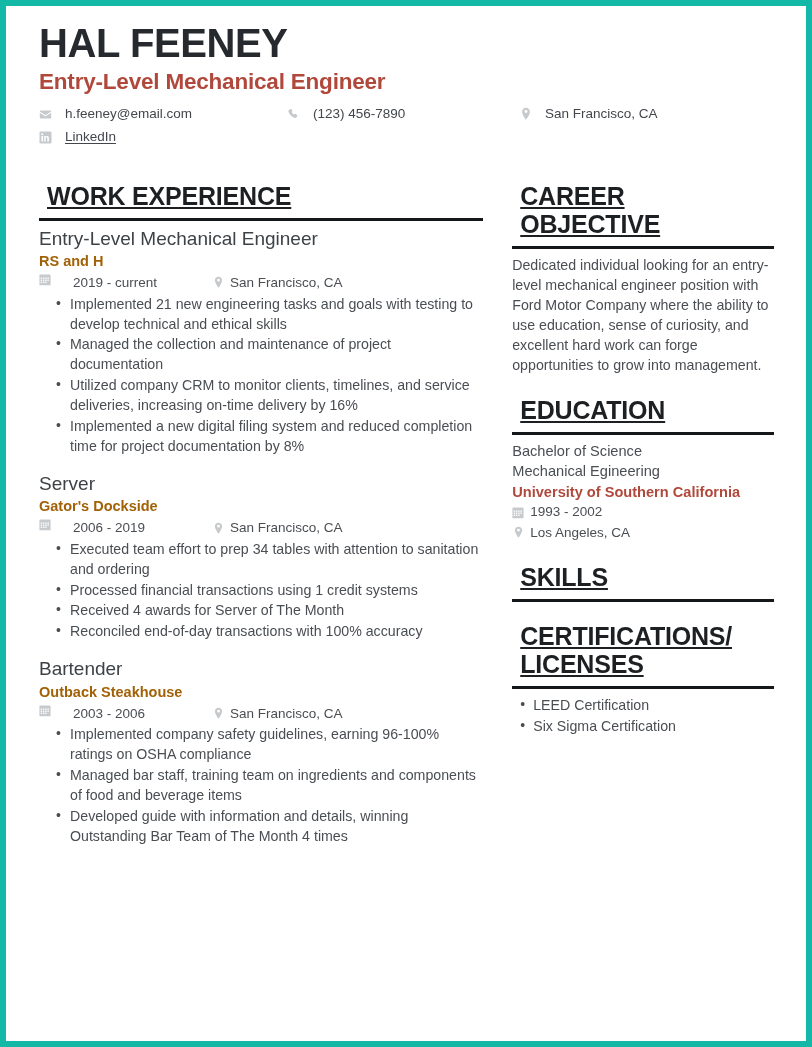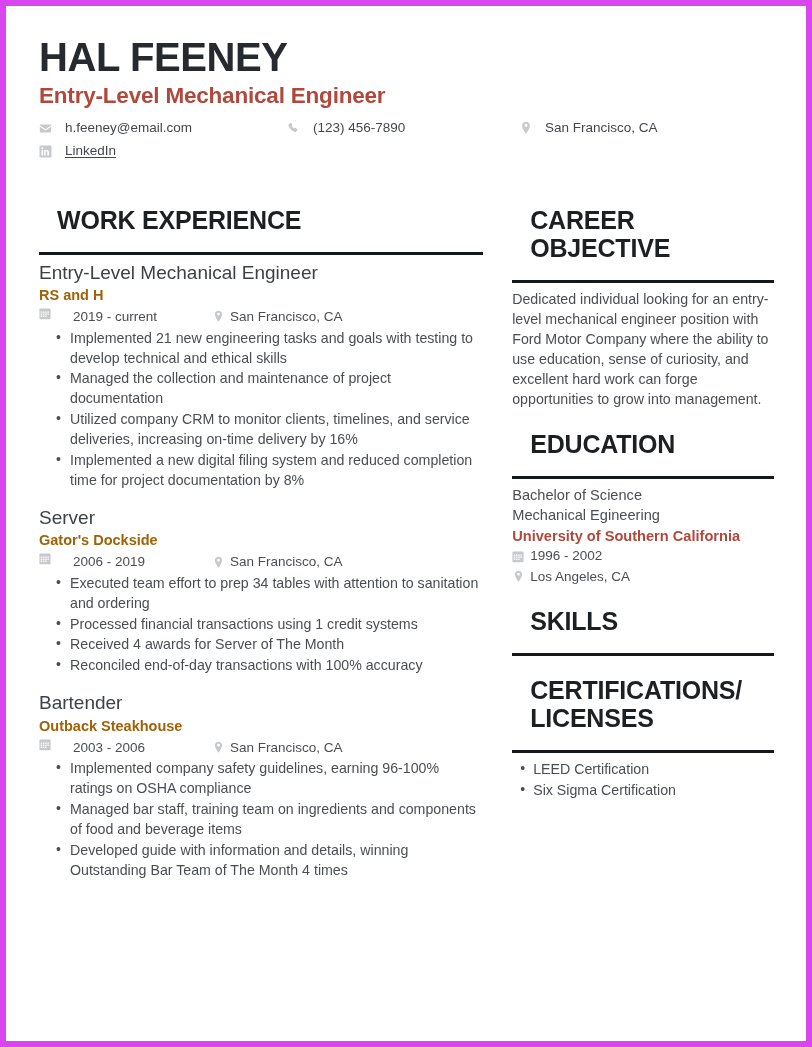--- a/index.html
+++ b/index.html
@@ -13,22 +13,22 @@
     font-family: "Liberation Sans", sans-serif;
     -webkit-font-smoothing: antialiased;
   }
 
   #page {
     position: relative;
     box-sizing: border-box;
     width: 812px;
     height: 1047px;
     background: #ffffff;
-    border: 6px solid #d946ef;
-    padding: 22px 22px 0 22px;
+    border: 6px solid #14b8a6;
+    padding: 8px 22px 0 22px;
   }
 
   
   .header { padding: 8px 11px 0 11px; }
   .full-name {
     font-size: 40px;
     font-weight: 700;
     letter-spacing: -0.4px;
     color: #26292d;
     line-height: 1.06;
@@ -82,22 +82,23 @@
   .col-left  { width: 470px; padding: 0 11px 0 11px; box-sizing: border-box; }
   .col-right { width: 292px; padding: 0 10px 0 18px; box-sizing: border-box; }
 
   
   .sec-title {
     font-size: 25px;
     font-weight: 700;
     letter-spacing: -0.2px;
     color: #1d2023;
     line-height: 1.12;
-    margin: 18px;
+    margin: 8px;
     text-transform: uppercase;
+    text-decoration: underline;
   }
   .sec-rule {
     height: 3px;
     background: #15181b;
     margin: 3px 0 6px 0;
   }
   .section + .section { margin-top: 20px; }
 
   
   .entry { margin-top: 6px; }
@@ -419,21 +420,21 @@
                 <rect x="2" y="7.6" width="1.7" height="1.5"></rect>
                   <rect x="4.6" y="7.6" width="1.7" height="1.5"></rect>
                 <rect x="7.2" y="7.6" width="1.7" height="1.5"></rect>
                   <rect x="9.8" y="7.6" width="1.7" height="1.5"></rect>
                 <rect x="2" y="10" width="1.7" height="1.5"></rect>
                   <rect x="4.6" y="10" width="1.7" height="1.5"></rect>
                 <rect x="7.2" y="10" width="1.7" height="1.5"></rect>
               </g>
             </svg>
           </span>
-          <span>1996 - 2002</span>
+          <span>1993 - 2002</span>
         </div>
         <div class="edu-meta">
           <span class="meta-ico">
             <svg width="11" height="13" viewBox="0 0 12 16" fill="currentColor" aria-hidden="true">
               <path d="M6 .8C3.5.8 1.5 2.8 1.5 5.3 1.5 8.7 6 14.6 6 14.6s4.5-5.9 4.5-9.3C10.5 2.8 8.5.8 6 .8zm0 6.1a1.7 1.7 0 1 1 0-3.4 1.7 1.7 0 0 1 0 3.4z"></path>
             </svg>
           </span>
           <span>Los Angeles, CA</span>
         </div>
       </div>

